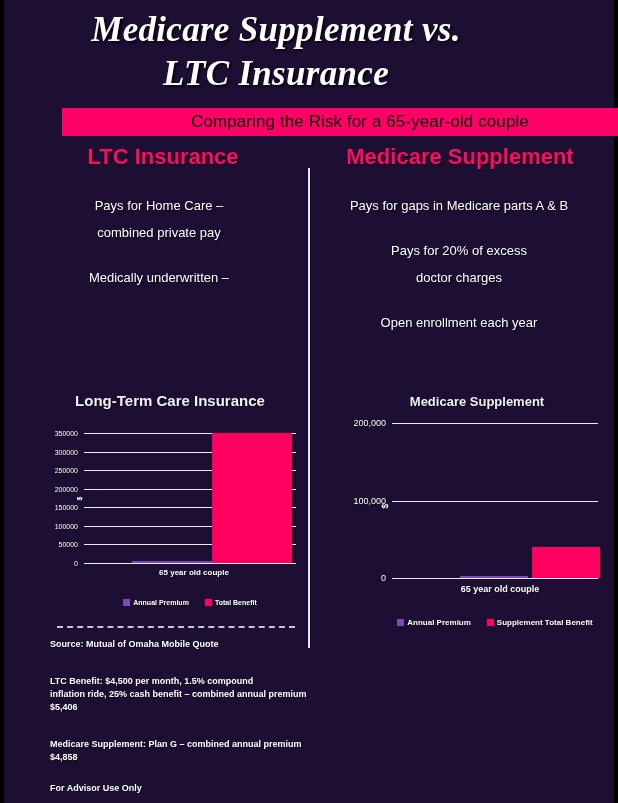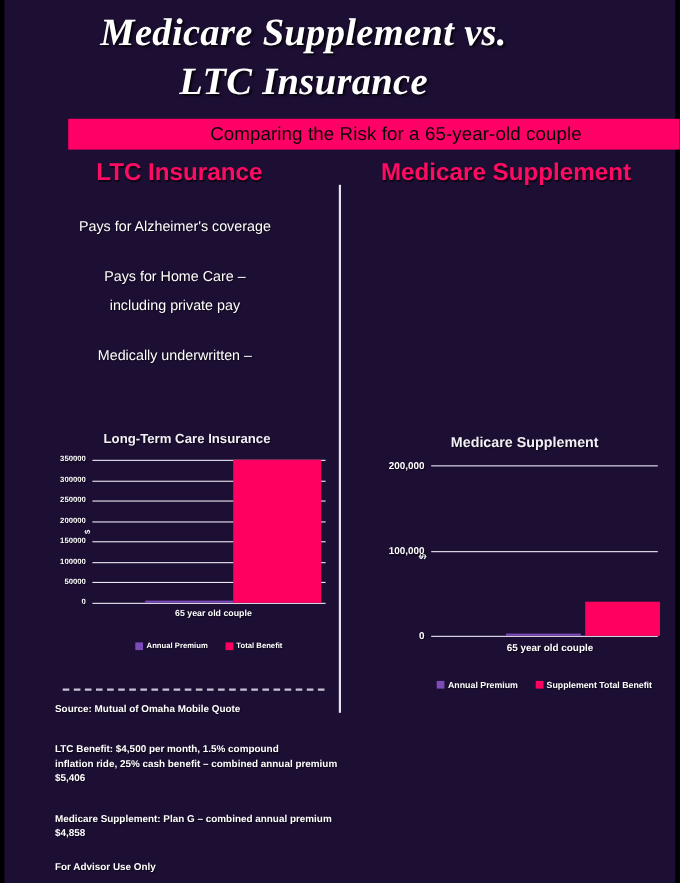--- a/index.html
+++ b/index.html
@@ -108,42 +108,42 @@
   }
   #chart-ltc { left: 36px;  top: 392px; width: 268px; height: 230px; }
   #chart-med { left: 346px; top: 394px; width: 262px; height: 238px; }
 
   .chart-title {
     text-align: center;
     color: #F2EFF7;
     font-weight: bold;
     text-shadow: 1px 1px 1px rgba(0,0,0,0.6);
   }
-  #chart-ltc .chart-title { font-size: 12px; margin-bottom: 12px; }
+  #chart-ltc .chart-title { font-size: 15px; margin-bottom: 24px; }
   #chart-med .chart-title { font-size: 13px; margin-bottom: 14px; }
 
   .plot-wrap {
     position: relative;
   }
   #plot-ltc { height: 130px; margin-left: 48px; margin-right: 8px; }
   #plot-med { height: 155px; margin-left: 46px; margin-right: 10px; }
 
   .gridline {
     position: absolute;
     left: 0; right: 0;
     height: 1px;
     background: #EDE8F3;
   }
   .tick-label {
     position: absolute;
     right: 100%;
     margin-right: 6px;
     transform: translateY(-50%);
     color: #FFFFFF;
-    font-weight: bold;
+    font-weight: normal;
     white-space: nowrap;
     text-shadow: 1px 1px 1px rgba(0,0,0,0.5);
   }
   #plot-ltc .tick-label { font-size: 7px; }
   #plot-med .tick-label { font-size: 9px; }
 
   .bar {
     position: absolute;
     bottom: 0;
   }
@@ -233,31 +233,40 @@
     <span class="banner-text">Comparing the Risk for a 65-year-old couple</span>
   </div>
 
   <div class="col-head" id="head-ltc">LTC Insurance</div>
   <div class="col-head" id="head-med">Medicare Supplement</div>
 
   <div id="divider"></div>
 
   <div class="bullets" id="bullets-ltc">
     <div class="bullet">
-      <span>Pays for Alzheimer's coverage</span>
-    </div>
-    <div class="bullet">
       <span>Pays for Home Care –</span>
-      <span class="l2">including private pay</span>
+      <span class="l2">combined private pay</span>
     </div>
     <div class="bullet">
       <span>Medically underwritten –</span>
     </div>
   </div>
 
+  <div class="bullets" id="bullets-med">
+    <div class="bullet">
+      <span>Pays for gaps in Medicare parts A &amp; B</span>
+    </div>
+    <div class="bullet">
+      <span>Pays for 20% of excess</span>
+      <span class="l2">doctor charges</span>
+    </div>
+    <div class="bullet">
+      <span>Open enrollment each year</span>
+    </div>
+  </div>
 
   <div class="chart" id="chart-ltc">
     <div class="chart-title">Long-Term Care Insurance</div>
     <div class="plot-wrap" id="plot-ltc">
       <div class="axis-unit" id="unit-ltc">$</div>
     <div class="gridline" style="top: 130px;"></div>
         <div class="tick-label" style="top: 130px;">0</div>
         <div class="gridline" style="top: 111.429px;"></div>
         <div class="tick-label" style="top: 111.429px;">50000</div>
         <div class="gridline" style="top: 92.8571px;"></div>

